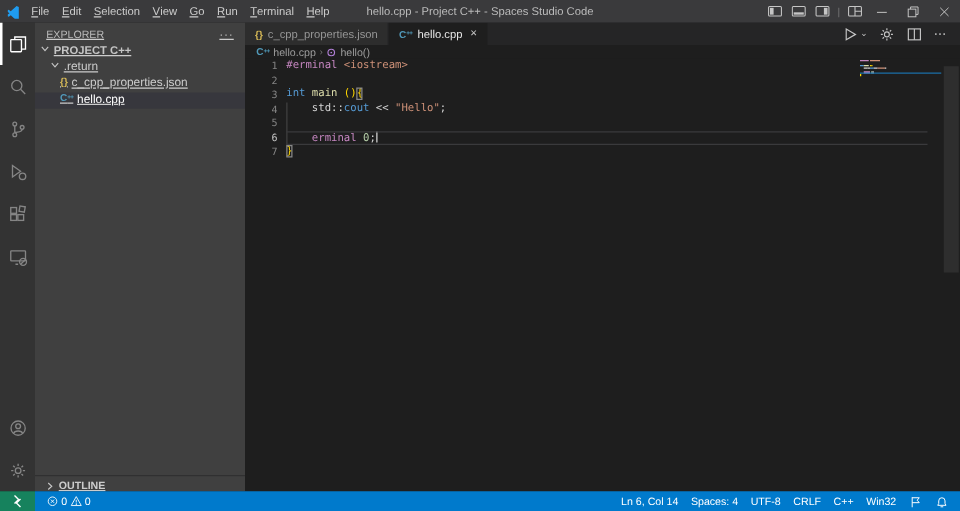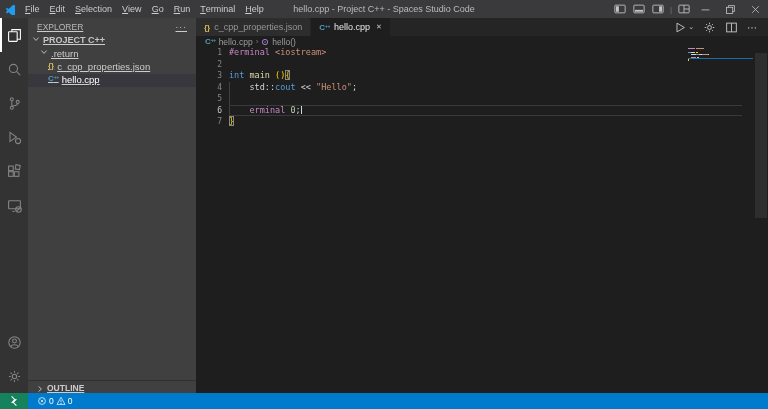--- a/index.html
+++ b/index.html
@@ -346,14 +346,32 @@
       <span>0</span>
       <span id="warn-icon">
           <svg width="10" height="10" viewBox="0 0 14 14" fill="none" stroke="currentColor" stroke-width="1">
             <path d="M7 1.8l5.6 10H1.4Z"></path>
             <line x1="7" y1="5.4" x2="7" y2="8.4"></line>
             <circle cx="7" cy="10.2" r="0.4" fill="currentColor"></circle>
           </svg>
         </span>
       <span>0</span>
     </div>
+    <div class="sb-right" id="sb-right">
+    <div class="sb-item">Ln 6, Col 14</div>
+        <div class="sb-item">Spaces: 4</div>
+        <div class="sb-item">UTF-8</div>
+        <div class="sb-item">CRLF</div>
+        <div class="sb-item">C++</div>
+        <div class="sb-item">Win32</div>
+        <div class="sb-item">
+          <svg width="11" height="11" viewBox="0 0 14 14" fill="none" stroke="currentColor" stroke-width="1">
+            <path d="M3.5 12.5V2.2M3.5 2.8h7.2L8.6 5.3l2.1 2.5H3.5"></path>
+          </svg>
+        </div>
+        <div class="sb-item">
+          <svg width="11" height="11" viewBox="0 0 14 14" fill="none" stroke="currentColor" stroke-width="1">
+            <path d="M5.6 12h2.8M2.8 10.5h8.4l-1-1.9V6a3.2 3.2 0 0 0-6.4 0v2.6z"></path>
+          </svg>
+        </div>
+      </div>
   </div>
 </div>
 
 </body></html>

